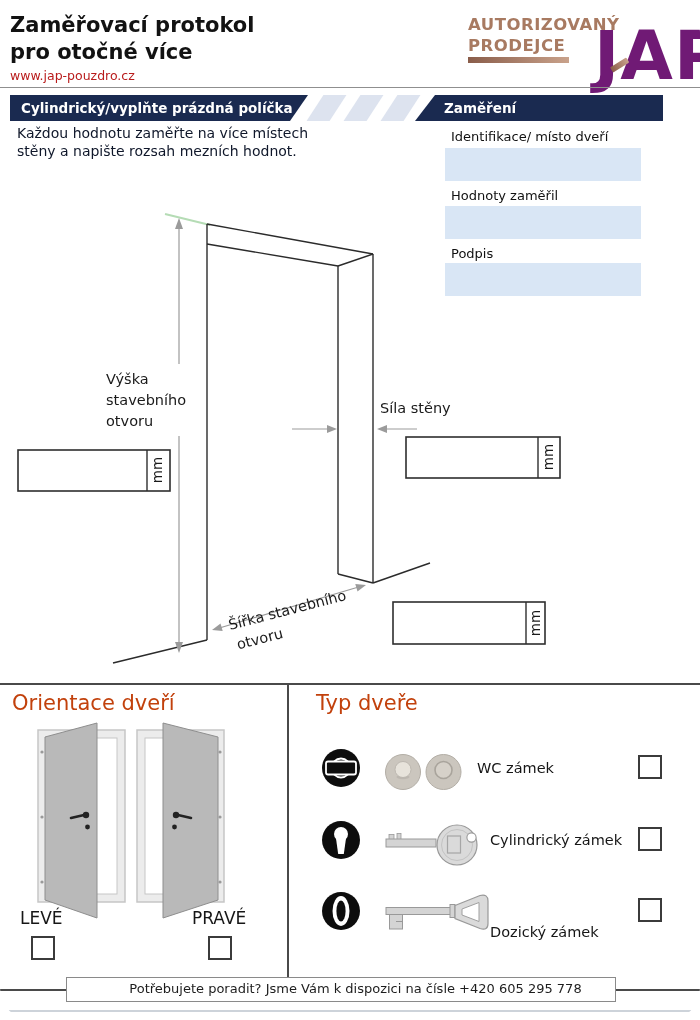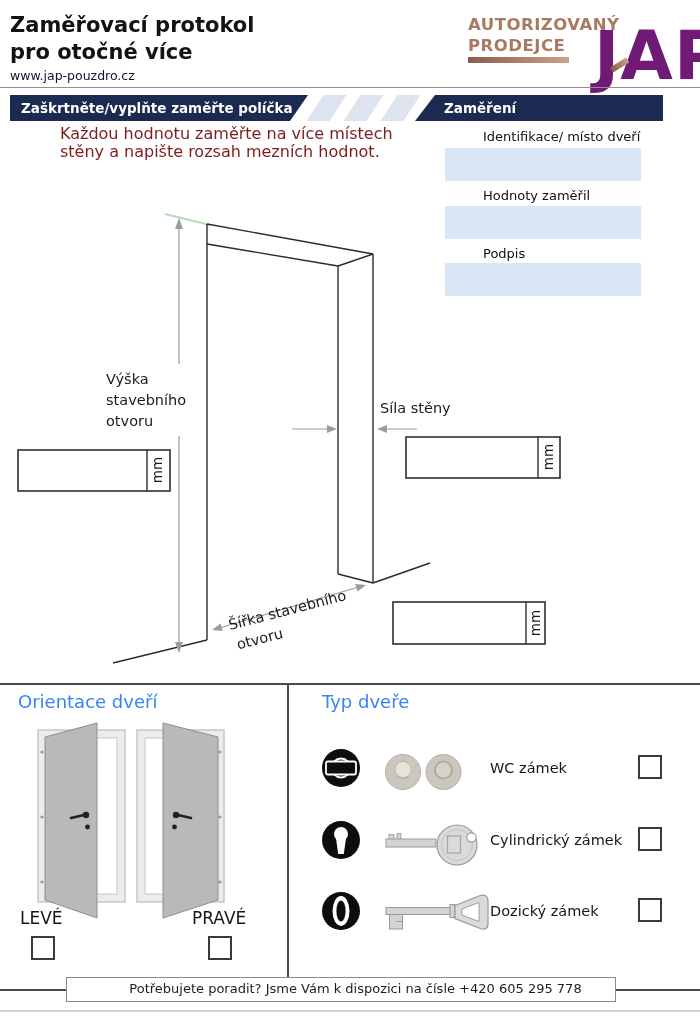--- a/index.html
+++ b/index.html
@@ -1,59 +1,59 @@
 <!DOCTYPE html>
 <html style="--navy: #1a2a50; --bronze: #a87a61; --field_blue: #d9e6f5; --stripe_blue: #dde3ef;"><head>
 <meta charset="utf-8">
 <style>
   html,body{margin:0;padding:0;background:#fff;}
   .page{position:relative;width:700px;height:1020px;background:#fff;overflow:hidden;
-        font-family:"DejaVu Sans",sans-serif;color:#1a1a1a;}
+        font-family:"DejaVu Sans",sans-serif;color:#1a1a1a;border-radius:32px;}
   .abs{position:absolute;}
 
   
   .title{left:10px;top:12px;font-size:21px;line-height:27px;font-weight:bold;color:#121212;}
-  .website{left:10px;top:68px;font-size:12.5px;color:#0f172a;}
+  .website{left:10px;top:68px;font-size:12.5px;color:#b91c1c;}
   .logo-word{font-weight:bold;font-size:16.5px;letter-spacing:.5px;color:var(--bronze,#a87a61);}
   .logo-w1{left:468px;top:15px;}
   .logo-w2{left:468px;top:36px;}
   .logo-bar{left:468px;top:57px;width:101px;height:5.5px;
             background:linear-gradient(90deg,#8a5d4a,#c9a28b);}
   .logo-jap{left:594px;top:31px;font-size:68px;font-weight:800;letter-spacing:1px;color:#701a75;line-height:50px;}
   .jap-accent{left:610px;top:62px;width:19px;height:5.5px;border-radius:1px;
               background:linear-gradient(90deg,#8a5d4a,#c9a28b);transform:rotate(-32deg);}
   .rule{left:0;top:87px;width:700px;height:1px;background:#8f8f8f;}
 
   
   .banner{top:95px;height:26px;background:var(--navy,#1a2a50);color:#fff;
           font-size:13.5px;font-weight:600;line-height:26px;white-space:nowrap;}
   .banner-left{left:10px;width:298px;padding-left:11px;box-sizing:border-box;
                clip-path:polygon(0 0,100% 0,calc(100% - 18px) 100%,0 100%);}
   .banner-right{left:415px;width:248px;padding-left:29px;box-sizing:border-box;
                 clip-path:polygon(20px 0,100% 0,100% 100%,0 100%);}
   .stripe{top:95px;height:26px;width:23px;background:var(--stripe_blue,#dde3ef);transform:skewX(-33deg);}
 
   
-  .intro{left:17px;top:125px;font-size:16px;line-height:17.5px;color:#7f1d1d;margin-left:43px;}
-  .field-label{left:451px;font-size:13px;color:#111;margin-left:32px;}
+  .intro{left:17px;top:125px;font-size:14px;line-height:17.5px;color:#0f172a;}
+  .field-label{left:451px;font-size:13px;color:#111;}
   .field-box{left:445px;width:196px;height:33px;background:var(--field_blue,#d9e6f5);}
 
   
   svg{position:absolute;display:block;}
   svg text{font-family:"DejaVu Sans",sans-serif;fill:#1a1a1a;}
   .frame-line{stroke:#2b2b2b;stroke-width:1.4;fill:none;}
   .dim{stroke:#9b9b9b;stroke-width:1.2;fill:none;}
   .dimhead{fill:#9b9b9b;stroke:none;}
   .mmbox{fill:#fff;stroke:#2e2e2e;stroke-width:1.6;}
   .dlabel{font-size:14.5px;}
 
   
   .divider-h{left:0;top:683px;width:700px;height:1.5px;background:#4a4a4a;}
   .divider-v{left:287px;top:684px;width:1.5px;height:293px;background:#4a4a4a;}
-  .section-title{font-size:18px;color:#3b82f6;margin-left:6px;}
+  .section-title{font-size:21px;color:#c2410c;}
   .door-label{font-size:17px;color:#161616;}
   .checkbox{width:24px;height:24px;border:2px solid #3b3b3b;background:#fff;box-sizing:border-box;}
   .lock-label{font-size:14.5px;color:#161616;}
 
   
   .footer-line{top:989px;height:1.5px;background:#4a4a4a;}
   .footer-box{left:66px;top:977px;width:550px;height:25px;border:1.3px solid #8a8a8a;background:#fff;
               box-sizing:border-box;text-align:center;font-size:13px;line-height:22px;color:#1d1d1d;padding-left:29px;}
   .bottom-strip{left:0;top:1010px;width:700px;height:2px;background:#cdd3da;}
 </style>
@@ -69,21 +69,21 @@
   <div class="abs website">www.jap-pouzdro.cz</div>
 
   <div class="abs logo-word logo-w1">AUTORIZOVANÝ</div>
   <div class="abs logo-word logo-w2">PRODEJCE</div>
   <div class="abs logo-bar"></div>
   <div class="abs logo-jap">JAP</div>
   <div class="abs jap-accent"></div>
 
   <div class="abs rule"></div>
 
-  <div class="abs banner banner-left">Zaškrtněte/vyplňte zaměřte políčka</div>
+  <div class="abs banner banner-left">Cylindrický/vyplňte prázdná políčka</div>
   <div class="abs stripe" style="left:315px;"></div>
   <div class="abs stripe" style="left:352px;"></div>
   <div class="abs stripe" style="left:389px;"></div>
   <div class="abs banner banner-right">Zaměření</div>
 
   <div class="abs intro">
     <div>Každou hodnotu zaměřte na více místech</div>
     <div>stěny a napište rozsah mezních hodnot.</div>
   </div>
 
@@ -239,23 +239,23 @@
     <g>
       <rect x="389.5" y="914" width="13" height="15" fill="#d4d4d4" stroke="#999" stroke-width="1"></rect>
       <path d="M396,921.5 L402.5,921.5" stroke="#999" stroke-width="1"></path>
       <rect x="386" y="907.5" width="66" height="7" fill="#d4d4d4" stroke="#999" stroke-width="1"></rect>
       <rect x="450" y="904.5" width="5" height="13" fill="#d4d4d4" stroke="#999" stroke-width="1"></rect>
       <path d="M455,905.5 L480,895.5 Q488,893.5 488,901 L488,923.5 Q488,931 480,928.5 L455,918.5 Z" fill="#dadada" stroke="#999" stroke-width="1.2"></path>
       <path d="M462,909 L479,902.5 L479,921.5 L462,915 Z" fill="#fff" stroke="#a0a0a0" stroke-width="1"></path>
     </g>
   </svg>
 
-  <div class="abs lock-label" style="left:490px;top:760px;">WC zámek</div>
+  <div class="abs lock-label" style="left:477px;top:760px;">WC zámek</div>
   <div class="abs lock-label" style="left:490px;top:832px;">Cylindrický zámek</div>
-  <div class="abs lock-label" style="left:490px;top:903px;">Dozický zámek</div>
+  <div class="abs lock-label" style="left:490px;top:924px;">Dozický zámek</div>
 
   <div class="abs checkbox" style="left:638px;top:755px;"></div>
   <div class="abs checkbox" style="left:638px;top:827px;"></div>
   <div class="abs checkbox" style="left:638px;top:898px;"></div>
 
   <div class="abs footer-line" style="left:0;width:66px;"></div>
   <div class="abs footer-line" style="left:616px;width:84px;"></div>
   <div class="abs footer-box">Potřebujete poradit? Jsme Vám k dispozici na čísle +420 605 295 778</div>
   <div class="abs bottom-strip"></div>
 

